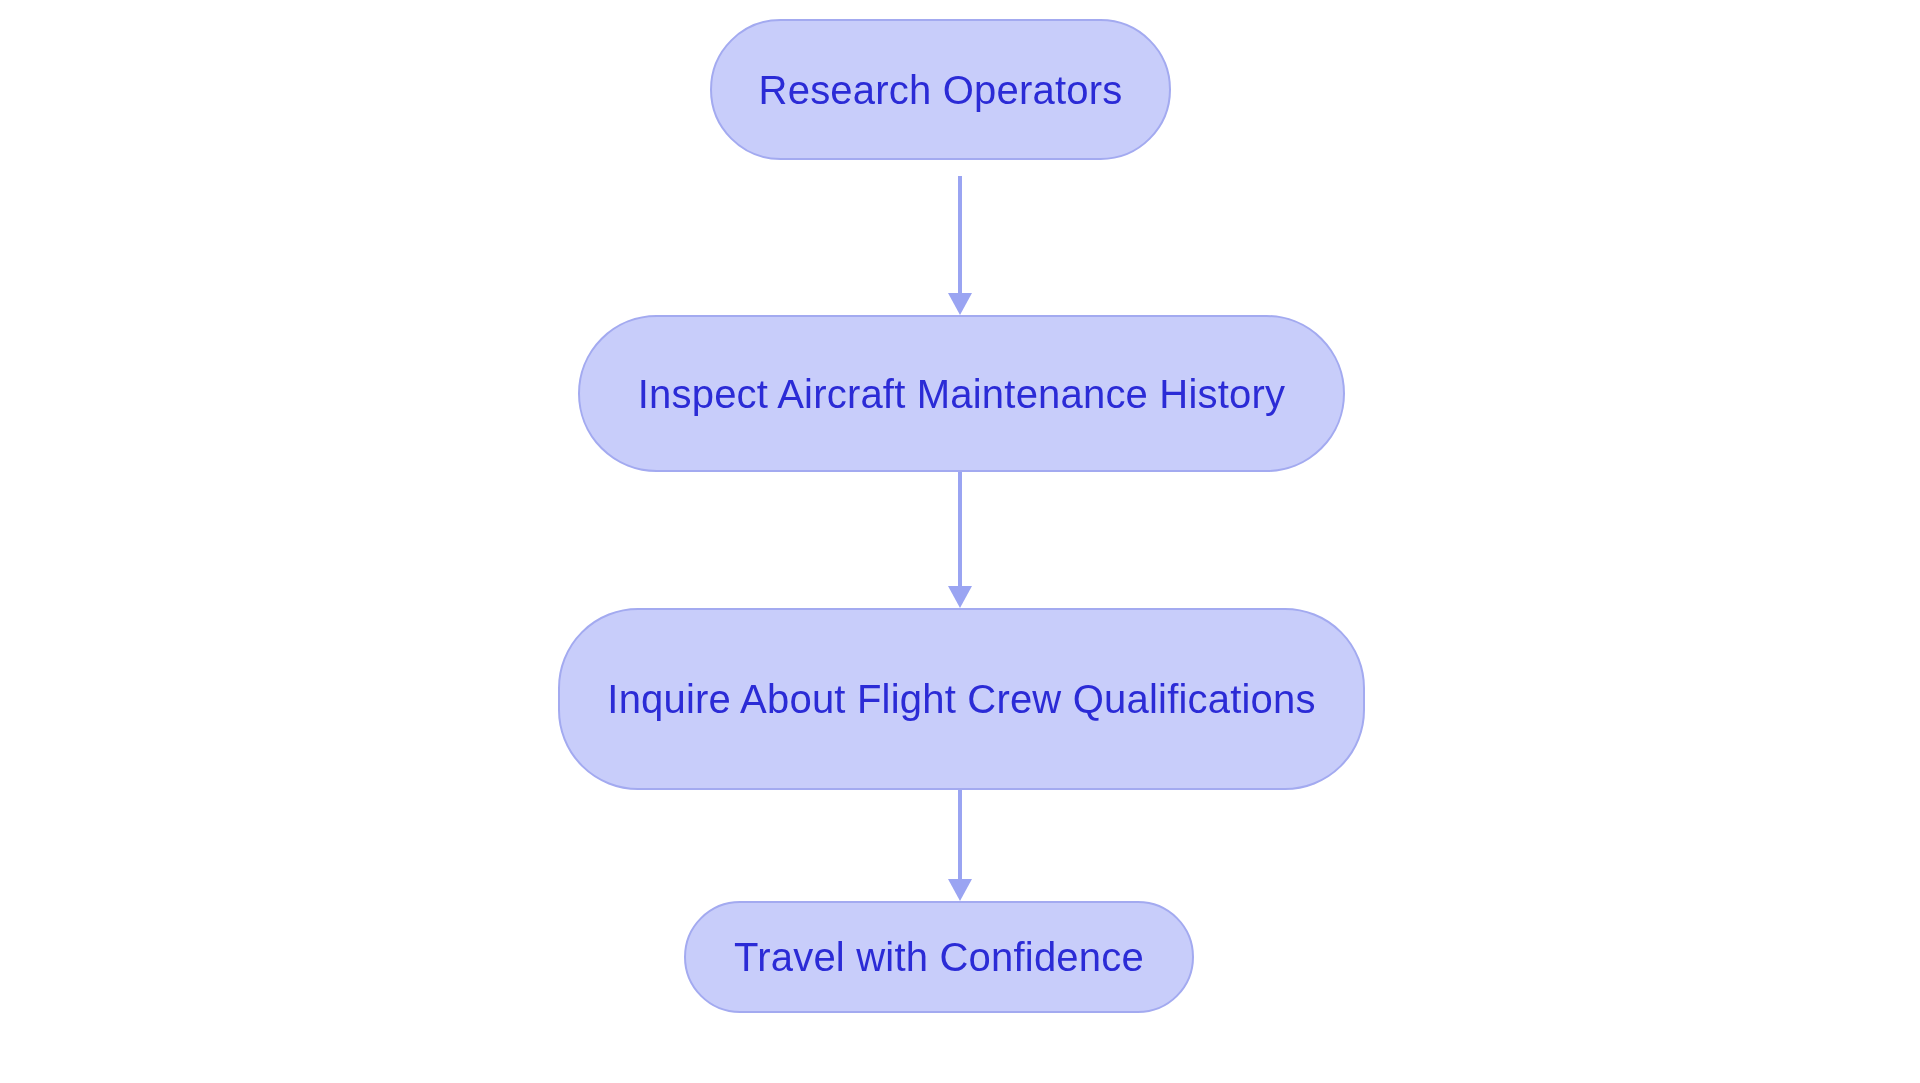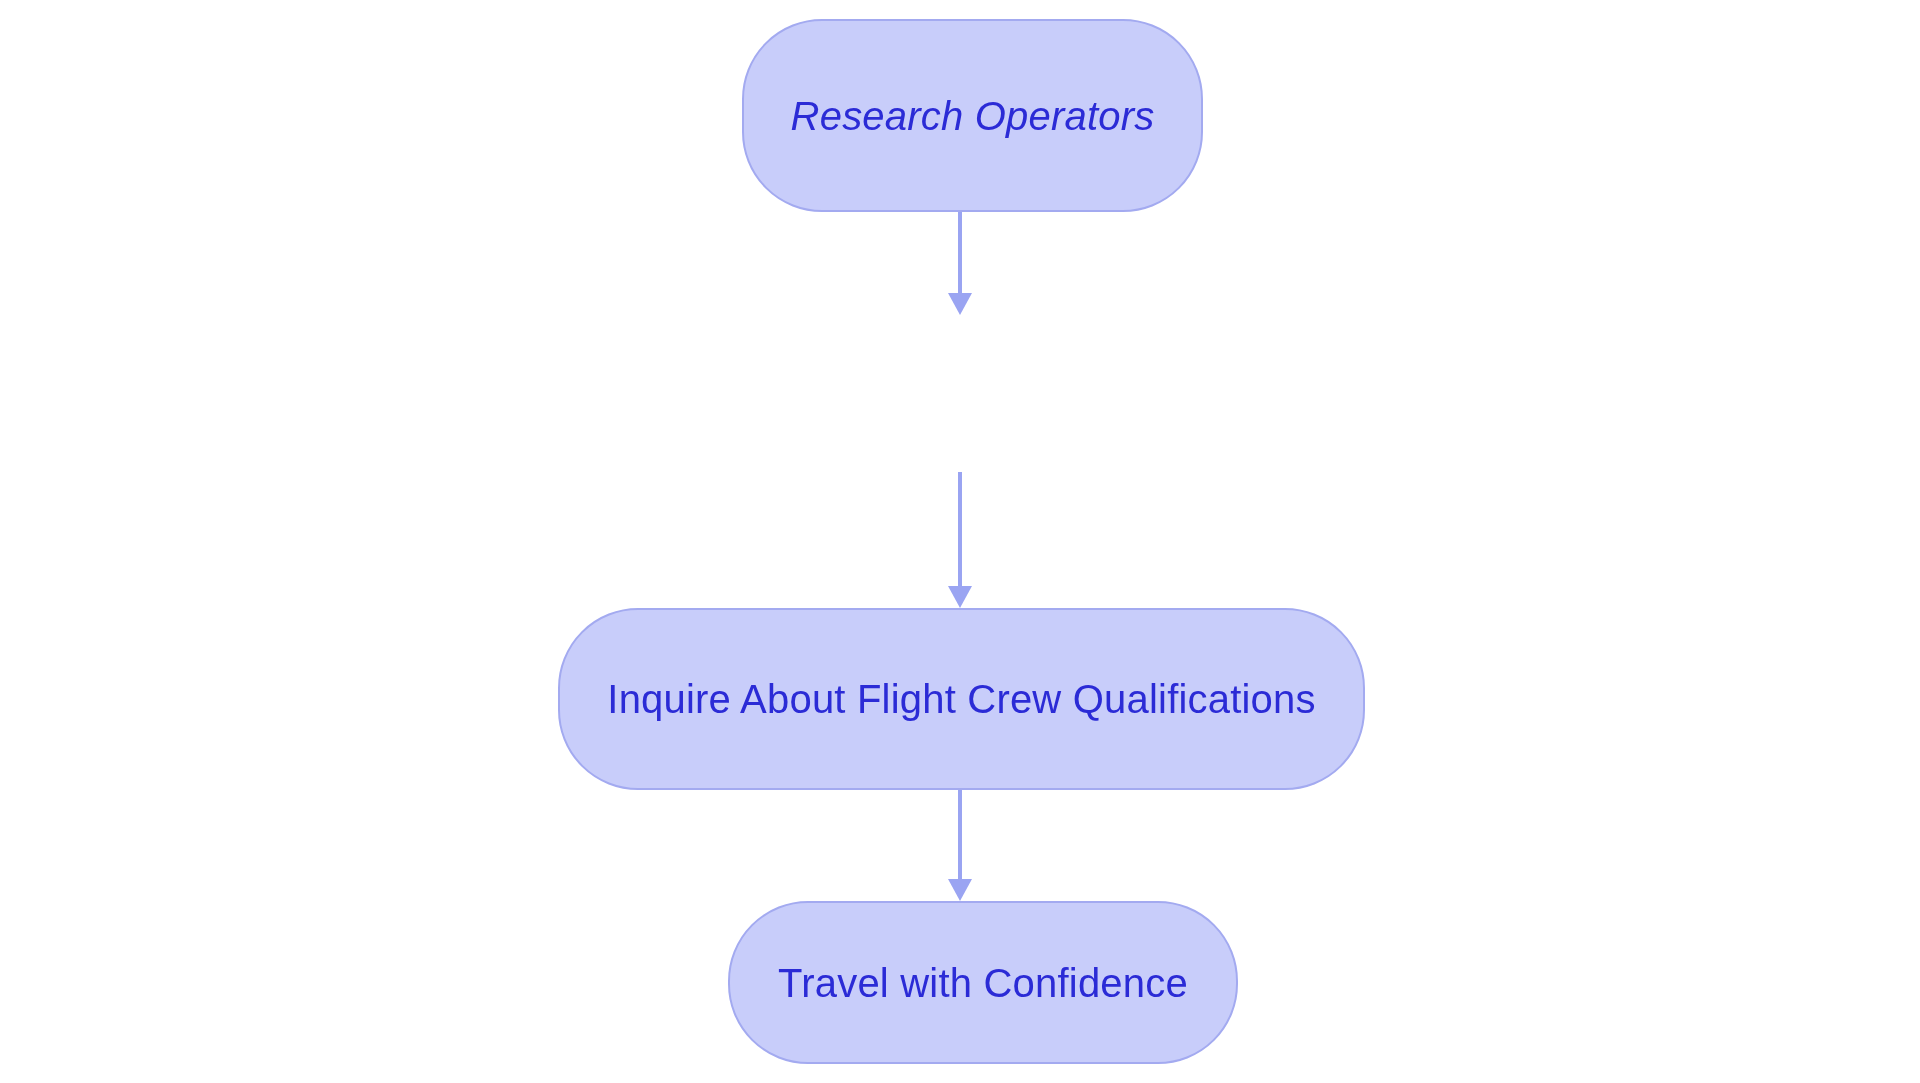--- a/index.html
+++ b/index.html
@@ -40,24 +40,24 @@
     letter-spacing: 0.2px;
     white-space: nowrap;
   }
 
   .node-label {
     color: #2b2bd6;
     pointer-events: none;
   }
 
   
-  .node-1 { left: 742px; top: 19px;  width: 461px; height: 193px; font-style: italic; }
+  .node-1 { left: 710px; top: 19px;  width: 461px; height: 141px; }
   .node-2 { left: 578px; top: 315px; width: 767px; height: 157px; }
   .node-3 { left: 558px; top: 608px; width: 807px; height: 182px; }
-  .node-4 { left: 728px; top: 901px; width: 510px; height: 163px; }
+  .node-4 { left: 684px; top: 901px; width: 510px; height: 112px; }
 
   
   .edge {
     position: absolute;
     left: 0;
     top: 0;
     width: 1920px;
     height: 1083px;
     overflow: visible;
     pointer-events: none;
@@ -92,20 +92,23 @@
     <g>
       <path class="edge-line" d="M 960 765 L 960 881"></path>
       <polygon class="edge-head" points="948,879 972,879 960,901"></polygon>
     </g>
   </svg>
 
   <div class="node node-1">
     <span class="node-label">Research Operators</span>
   </div>
 
+  <div class="node node-2">
+    <span class="node-label">Inspect Aircraft Maintenance History</span>
+  </div>
 
   <div class="node node-3">
     <span class="node-label">Inquire About Flight Crew Qualifications</span>
   </div>
 
   <div class="node node-4">
     <span class="node-label">Travel with Confidence</span>
   </div>
 
 </div>

